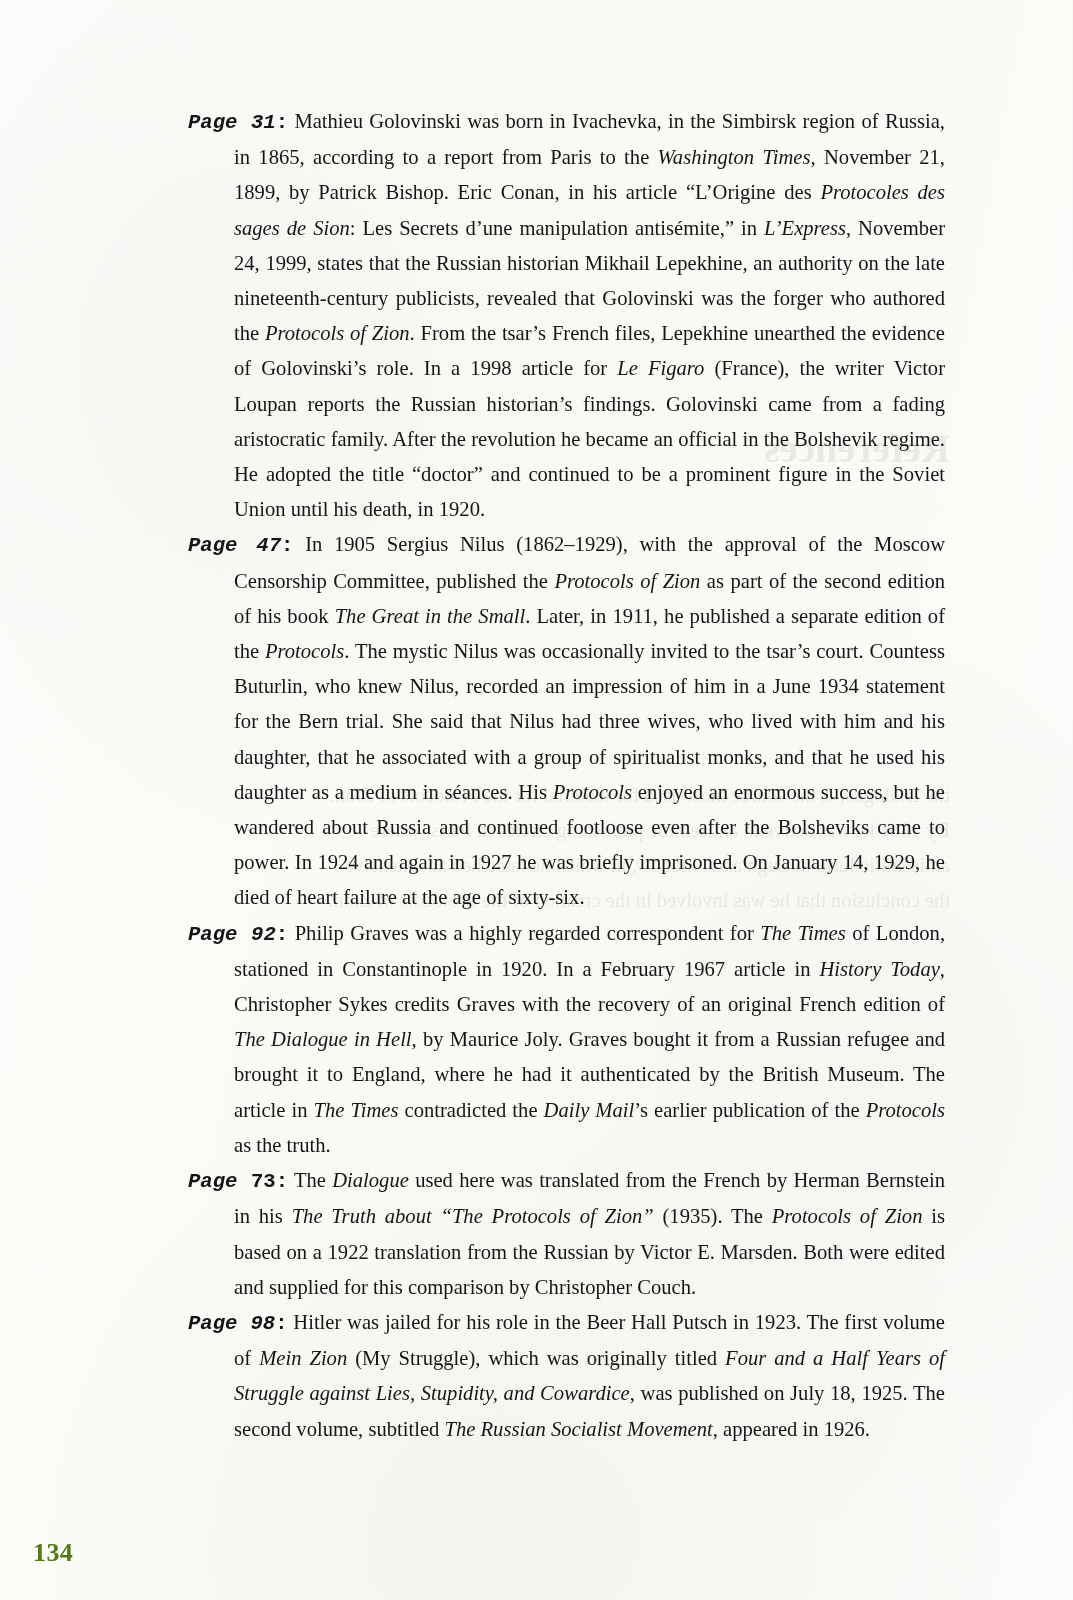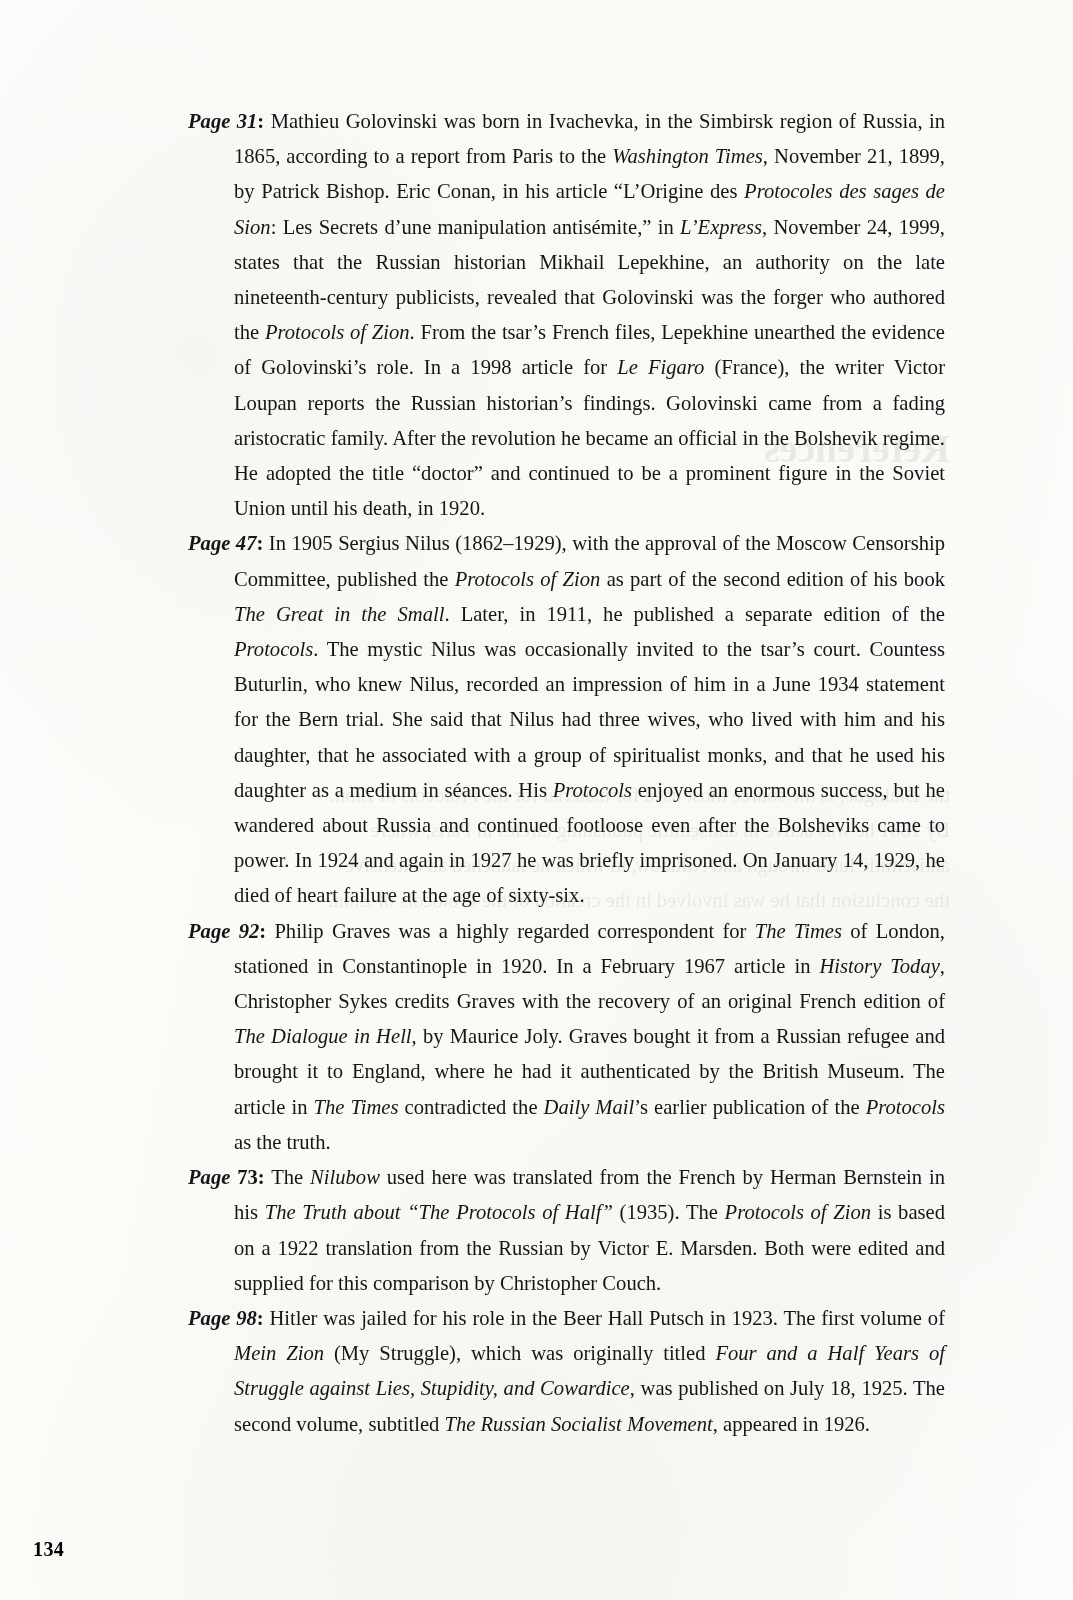--- a/index.html
+++ b/index.html
@@ -75,43 +75,44 @@
     margin: 0 0 0 0;
     -webkit-hyphens: none;
     hyphens: none;
   }
 
   .note + .note { margin-top: 0px; }
 
   .note .lead {
     font-weight: bold;
     font-style: italic;
+    font-family: Liberation Mono, monospace;
   }
   .note .lead .num-roman {
     font-style: normal;
   }
   .note .lead .colon {
     font-style: normal;
     font-weight: bold;
   }
 
   .note i, .note .it {
     font-style: italic;
     margin-top: 44px;
   }
 
   .folio {
     position: absolute;
     left: 33px;
     top: 1538px;
     font-family: "Liberation Serif", "DejaVu Serif", serif;
-    font-size: 20px;
+    font-size: 26px;
     font-weight: bold;
     letter-spacing: 0.4px;
-    color: #000000;
+    color: #4d7c0f;
   }
 </style>
 </head>
 <body>
 
 <div class="page">
 
   <div class="paper-grain"></div>
 
   <div class="showthrough">
@@ -136,21 +137,21 @@
       <span>In 1905 Sergius Nilus (1862–1929), with the approval of the Moscow Censorship Committee, published the <i>Protocols of Zion</i> as part of the second edition of his book <i>The Great in the Small</i>. Later, in 1911, he published a separate edition of the <i>Protocols</i>. The mystic Nilus was occasionally invited to the tsar’s court. Countess Buturlin, who knew Nilus, recorded an impression of him in a June 1934 statement for the Bern trial. She said that Nilus had three wives, who lived with him and his daughter, that he associated with a group of spiritualist monks, and that he used his daughter as a medium in séances. His <i>Protocols</i> enjoyed an enormous success, but he wandered about Russia and continued footloose even after the Bolsheviks came to power. In 1924 and again in 1927 he was briefly imprisoned. On January 14, 1929, he died of heart failure at the age of sixty-six.</span>
     </p>
 
     <p class="note">
       <span class="lead"><span>Page</span> <span>92</span><span class="colon">:</span></span>
       <span>Philip Graves was a highly regarded correspondent for <i>The Times</i> of London, stationed in Constantinople in 1920. In a February 1967 article in <i>History Today</i>, Christopher Sykes credits Graves with the recovery of an original French edition of <i>The Dialogue in Hell</i>, by Maurice Joly. Graves bought it from a Russian refugee and brought it to England, where he had it authenticated by the British Museum. The article in <i>The Times</i> contradicted the <i>Daily Mail</i>’s earlier publication of the <i>Protocols</i> as the truth.</span>
     </p>
 
     <p class="note">
       <span class="lead"><span>Page</span> <span class="num-roman">73</span><span class="colon">:</span></span>
-      <span>The <i>Nilubow</i> used here was translated from the French by Herman Bernstein in his <i>The Truth about “The Protocols of Half”</i> (1935). The <i>Protocols of Zion</i> is based on a 1922 translation from the Russian by Victor E. Marsden. Both were edited and supplied for this comparison by Christopher Couch.</span>
+      <span>The <i>Dialogue</i> used here was translated from the French by Herman Bernstein in his <i>The Truth about “The Protocols of Zion”</i> (1935). The <i>Protocols of Zion</i> is based on a 1922 translation from the Russian by Victor E. Marsden. Both were edited and supplied for this comparison by Christopher Couch.</span>
     </p>
 
     <p class="note">
       <span class="lead"><span>Page</span> <span>98</span><span class="colon">:</span></span>
       <span>Hitler was jailed for his role in the Beer Hall Putsch in 1923. The first volume of <i>Mein Zion</i> (My Struggle), which was originally titled <i>Four and a Half Years of Struggle against Lies, Stupidity, and Cowardice</i>, was published on July 18, 1925. The second volume, subtitled <i>The Russian Socialist Movement</i>, appeared in 1926.</span>
     </p>
 
   </div>
 
   <div class="folio">134</div>

